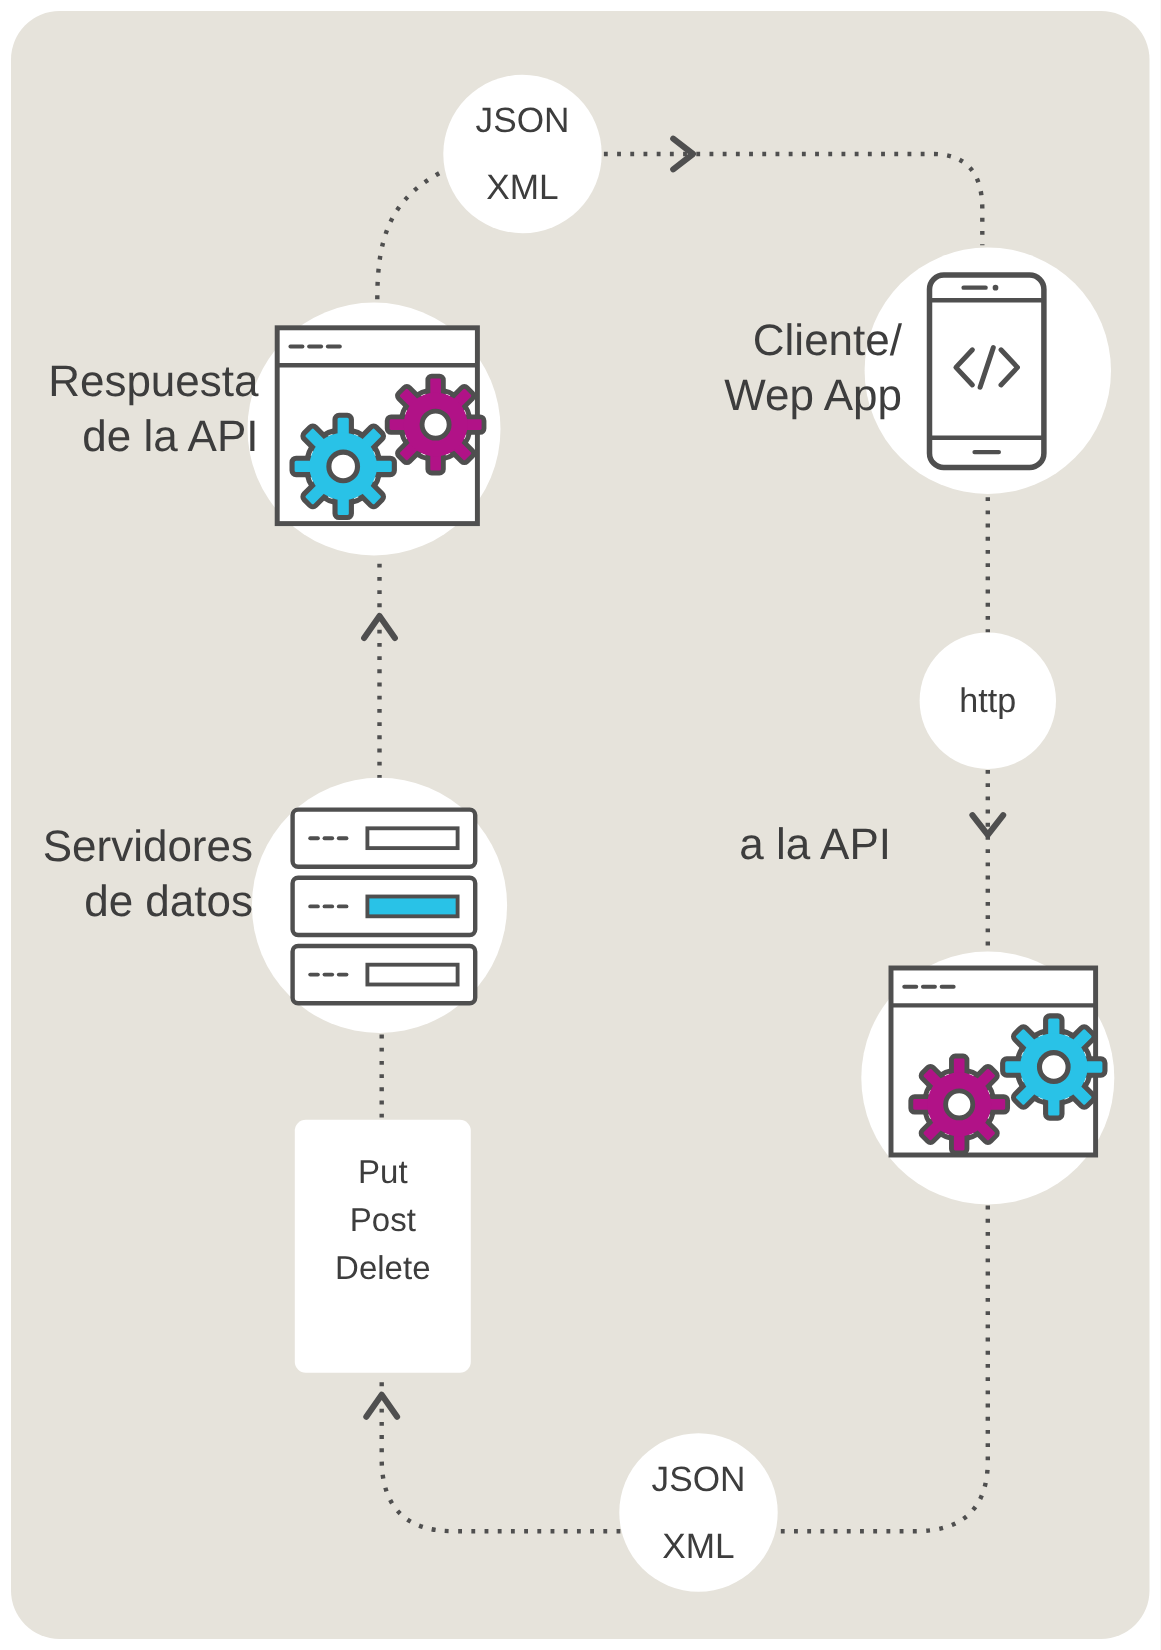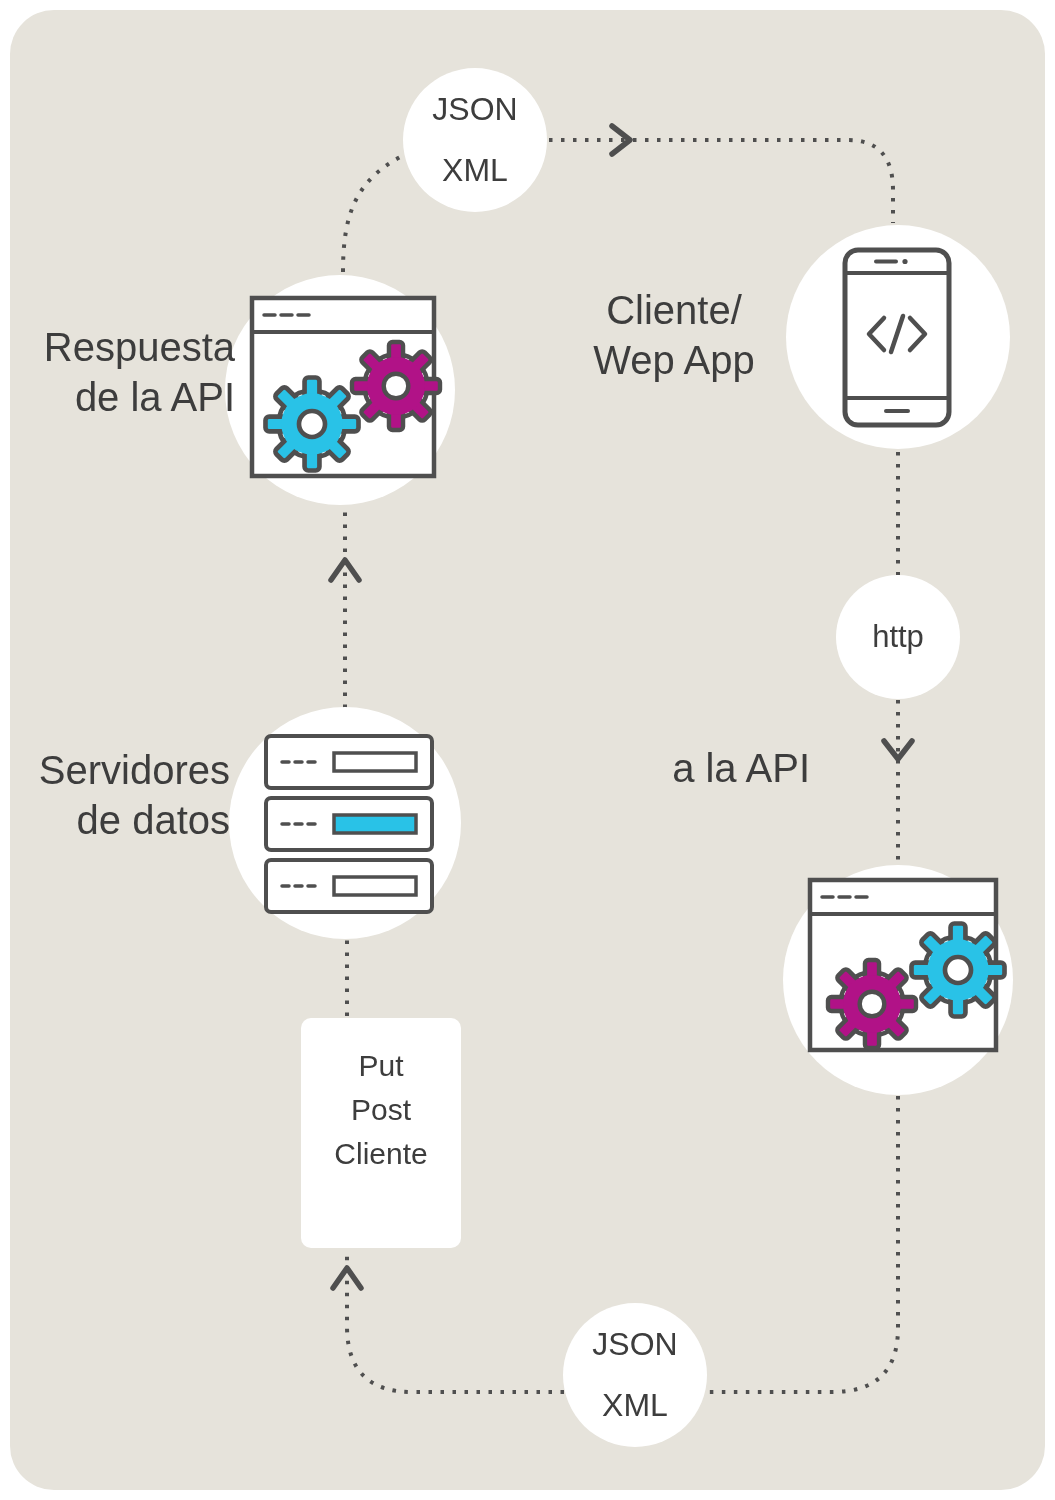--- a/index.html
+++ b/index.html
@@ -27,26 +27,26 @@
   .b-http{left:836px;top:575px;width:124px;height:124px;font-size:31px;align-items:center;}
   .b-json-bottom{left:563px;top:1303px;width:144px;height:144px;font-size:32px;line-height:41px;}
   .icon{position:absolute;z-index:3;}
   .i-respuesta{left:248px;top:292px;}
   .i-cliente{left:838px;top:245px;}
   .i-servidores{left:262px;top:732px;}
   .i-peticion{left:806px;top:872px;}
   .label{position:absolute;z-index:4;color:var(--text);text-align:right;font-size:40px;line-height:50px;}
   .label span{display:block;}
   .label-respuesta{left:18px;top:322px;width:217px;}
-  .label-cliente{left:568px;top:285px;width:212px;text-align:center;}
+  .label-cliente{left:608px;top:285px;width:212px;}
   .label-servidores{left:15px;top:745px;width:215px;}
   .label-peticion{left:598px;top:743px;width:212px;}
   .methods{position:absolute;left:268px;top:1018px;width:160px;height:230px;background:var(--surface);
            border-radius:10px;z-index:2;text-align:center;font-size:30px;line-height:44px;
-           padding-top:26px;color:var(--text);margin-left:33px;}
+           padding-top:26px;color:var(--text);}
   .methods span{display:block;}
   
   .win{fill:#fff;stroke:var(--line);stroke-width:4.5;}
   .ln4{stroke:var(--line);stroke-width:4;}
   .ln4r{stroke:var(--line);stroke-width:4;stroke-linecap:round;}
   .ln3 line{stroke:var(--line);stroke-width:3.5;stroke-linecap:round;}
   .dot{fill:var(--line);}
   .phone{fill:#fff;stroke:var(--line);stroke-width:5;}
   .code path{fill:none;stroke:var(--line);stroke-width:4.5;stroke-linecap:round;stroke-linejoin:round;}
   .srv-row rect{fill:#fff;stroke:var(--line);stroke-width:4;}
@@ -133,21 +133,21 @@
     <span>Servidores</span>
     <span>de datos</span>
   </div>
   <div class="label label-peticion">
     <span>a la API</span>
   </div>
 
   <div class="methods">
     <span>Put</span>
     <span>Post</span>
-    <span>Cliente</span>
+    <span>Delete</span>
   </div>
 
   <div class="icon i-respuesta">
     <svg width="210" height="195" viewBox="0 0 210 195">
       <rect x="4" y="6" width="182" height="178" class="win"></rect>
       <line x1="4" y1="40" x2="186" y2="40" class="ln4"></line>
       <g class="ln3">
         <line x1="16" y1="23" x2="27" y2="23"></line>
         <line x1="33" y1="23" x2="44" y2="23"></line>
         <line x1="50" y1="23" x2="61" y2="23"></line>

